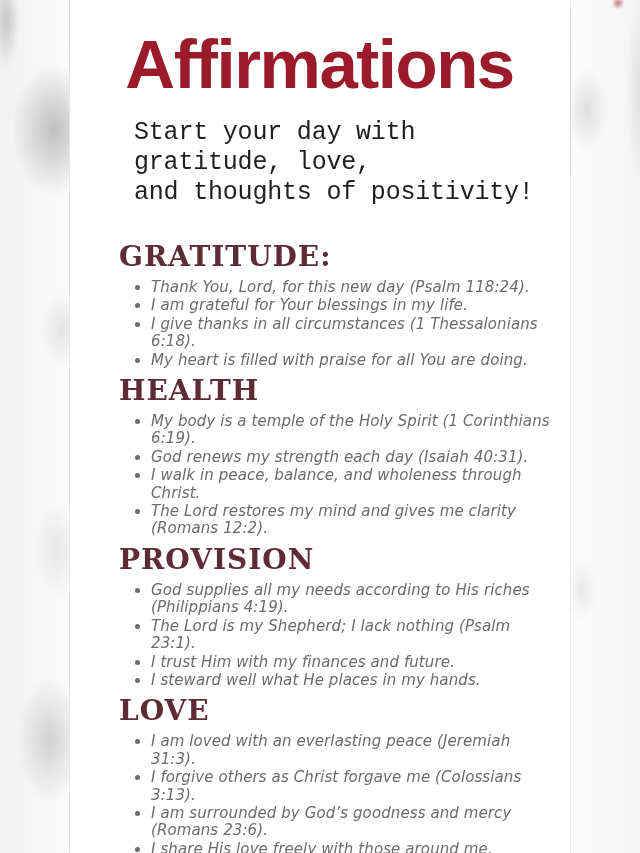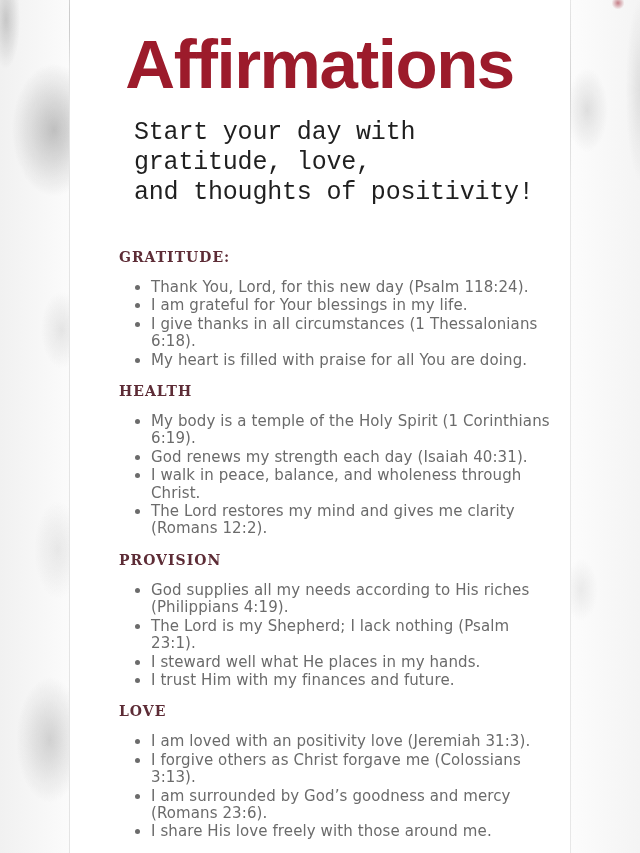--- a/index.html
+++ b/index.html
@@ -70,32 +70,33 @@
     font-size: 25px;
     line-height: 30px;
     letter-spacing: -0.2px;
     color: var(--subtitle_dark, #1f1f1f);
   }
 
   .section h2 {
     margin: 9px 0 0 1px;
     font-family: "DejaVu Serif", serif;
     font-weight: bold;
-    font-size: 14px;
+    font-size: 28px;
     line-height: 26px;
     letter-spacing: 1px;
     color: var(--heading_maroon, #5d2c36);
   }
   .section.first h2 { margin-top: 36px; }
 
   .section ul {
     margin: 9px 0 0;
     padding: 0 0 0 16px;
     list-style: none;
     width: 420px;
+    font-style: italic;
   }
   .section li {
     position: relative;
     padding-left: 17px;
     margin-bottom: 1px;
     font-size: 15px;
     line-height: 17.4px;
     letter-spacing: 0.1px;
     color: var(--body_gray, #6b6b6b);
   }
@@ -144,29 +145,29 @@
         <li>I walk in peace, balance, and wholeness through Christ.</li>
         <li>The Lord restores my mind and gives me clarity (Romans 12:2).</li>
       </ul>
     </div>
 
     <div class="section">
       <h2>PROVISION</h2>
       <ul>
         <li>God supplies all my needs according to His riches (Philippians 4:19).</li>
         <li>The Lord is my Shepherd; I lack nothing (Psalm 23:1).</li>
+        <li>I trust Him with my finances and future.</li>
         <li>I steward well what He places in my hands.</li>
-        <li>I trust Him with my finances and future.</li>
       </ul>
     </div>
 
     <div class="section">
       <h2>LOVE</h2>
       <ul>
-        <li>I am loved with an positivity love (Jeremiah 31:3).</li>
+        <li>I am loved with an everlasting peace (Jeremiah 31:3).</li>
         <li>I forgive others as Christ forgave me (Colossians 3:13).</li>
         <li>I am surrounded by God’s goodness and mercy (Romans 23:6).</li>
         <li>I share His love freely with those around me.</li>
       </ul>
     </div>
 
   </div>
 </div>
 
 </body></html>

